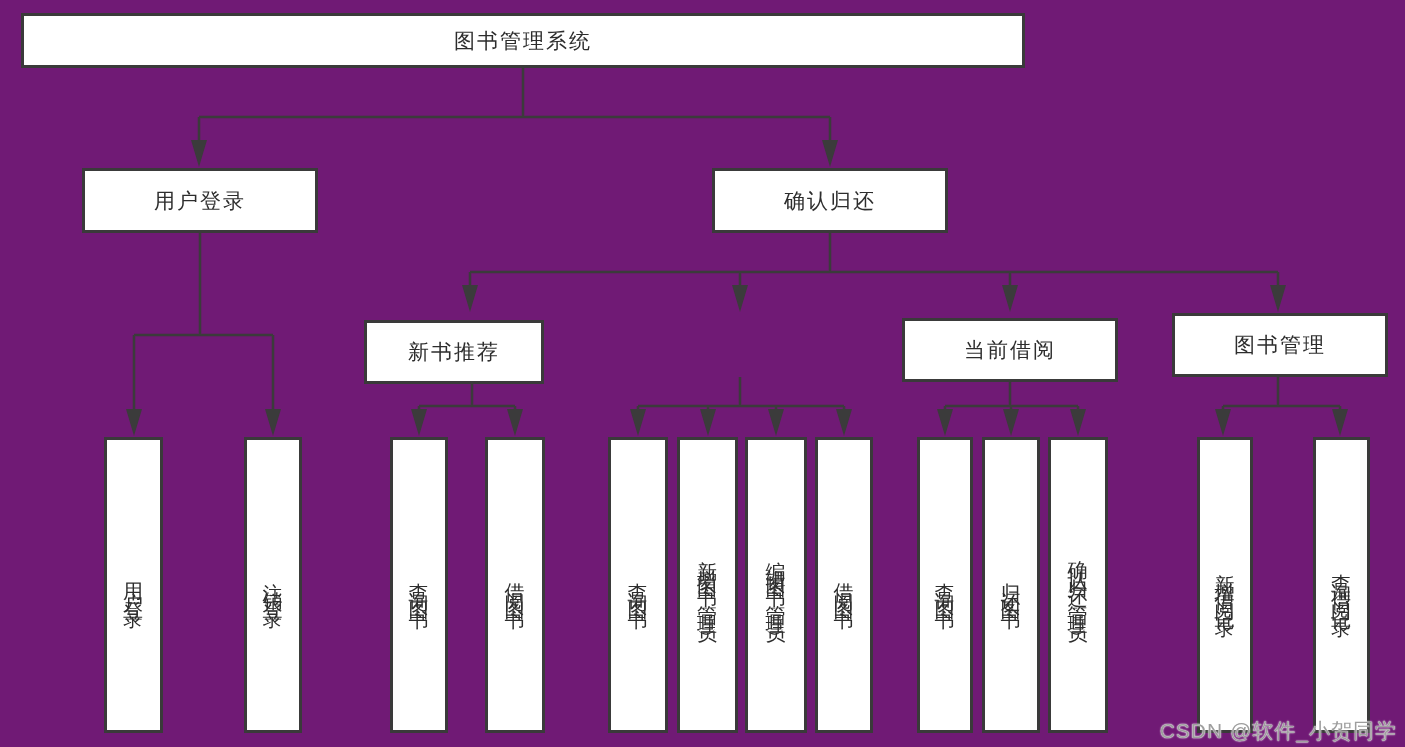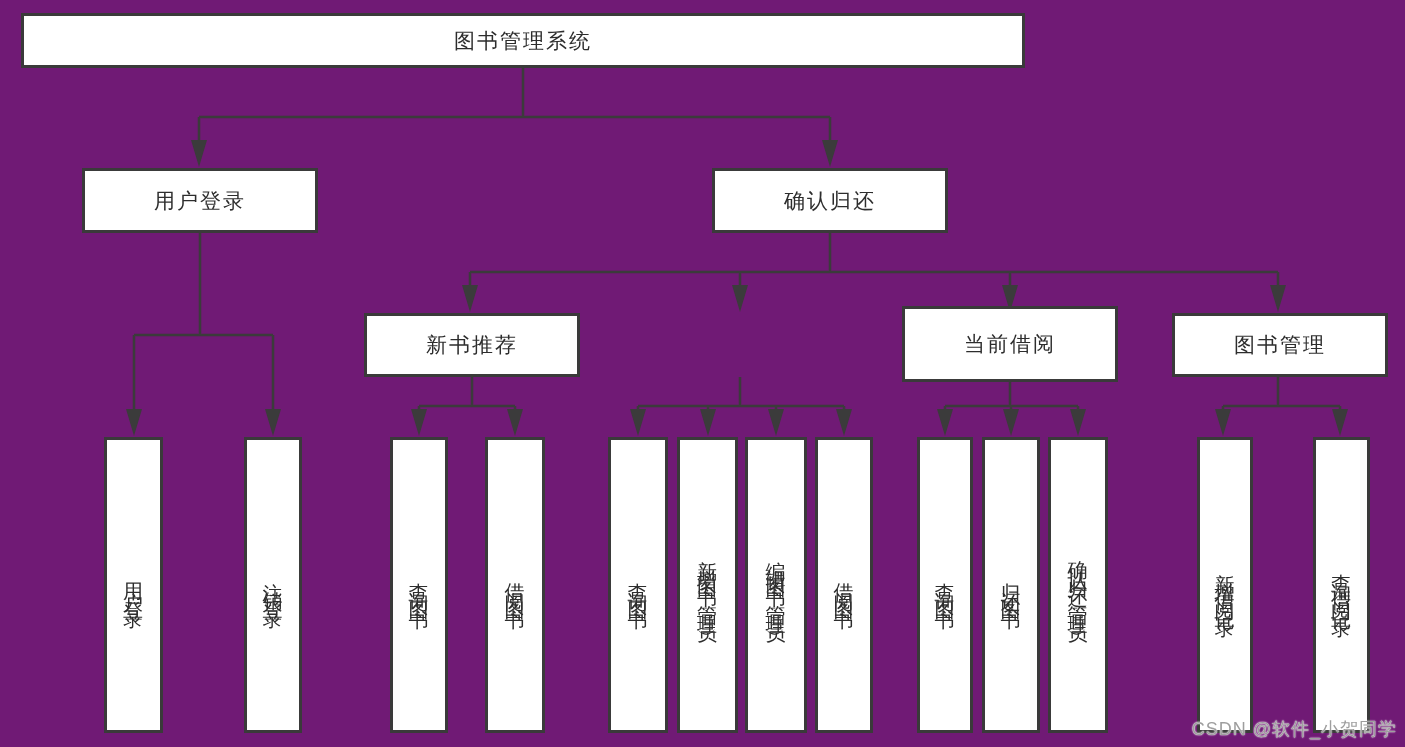--- a/index.html
+++ b/index.html
@@ -26,21 +26,21 @@
   .node-v span {
     writing-mode: vertical-rl;
     text-orientation: mixed;
     font-size:20px;
     letter-spacing:9px;
     line-height:1.1;
   }
   .watermark {
     position:absolute;
     right:8px; top:717px;
-    font-size:18px;
+    font-size:21px;
     color:#9e9e9e;
     letter-spacing:1px;
     text-shadow: 0 0 2px #ffffff, 0 0 1px #ffffff;
     white-space:nowrap;
     margin-left:16px;
   }
 </style>
 </head>
 <body>
 
@@ -83,24 +83,24 @@
     <span>图书管理系统</span>
   </div>
 
   <div class="node node-h" style="left:82px;top:168px;width:236px;height:65px">
     <span>用户登录</span>
   </div>
   <div class="node node-h" style="left:712px;top:168px;width:236px;height:65px">
     <span>确认归还</span>
   </div>
 
-  <div class="node node-h" style="left:364px;top:313px;width:216px;height:64px">
+  <div class="node node-h" style="left:364px;top:320px;width:180px;height:64px">
     <span>新书推荐</span>
   </div>
-  <div class="node node-h" style="left:902px;top:306px;width:216px;height:76px">
+  <div class="node node-h" style="left:902px;top:318px;width:216px;height:64px">
     <span>当前借阅</span>
   </div>
   <div class="node node-h" style="left:1172px;top:313px;width:216px;height:64px">
     <span>图书管理</span>
   </div>
 
   <div class="node node-v" style="left:104px;top:437px;width:59px;height:296px">
     <span>用户登录</span>
   </div>
   <div class="node node-v" style="left:244px;top:437px;width:58px;height:296px">

